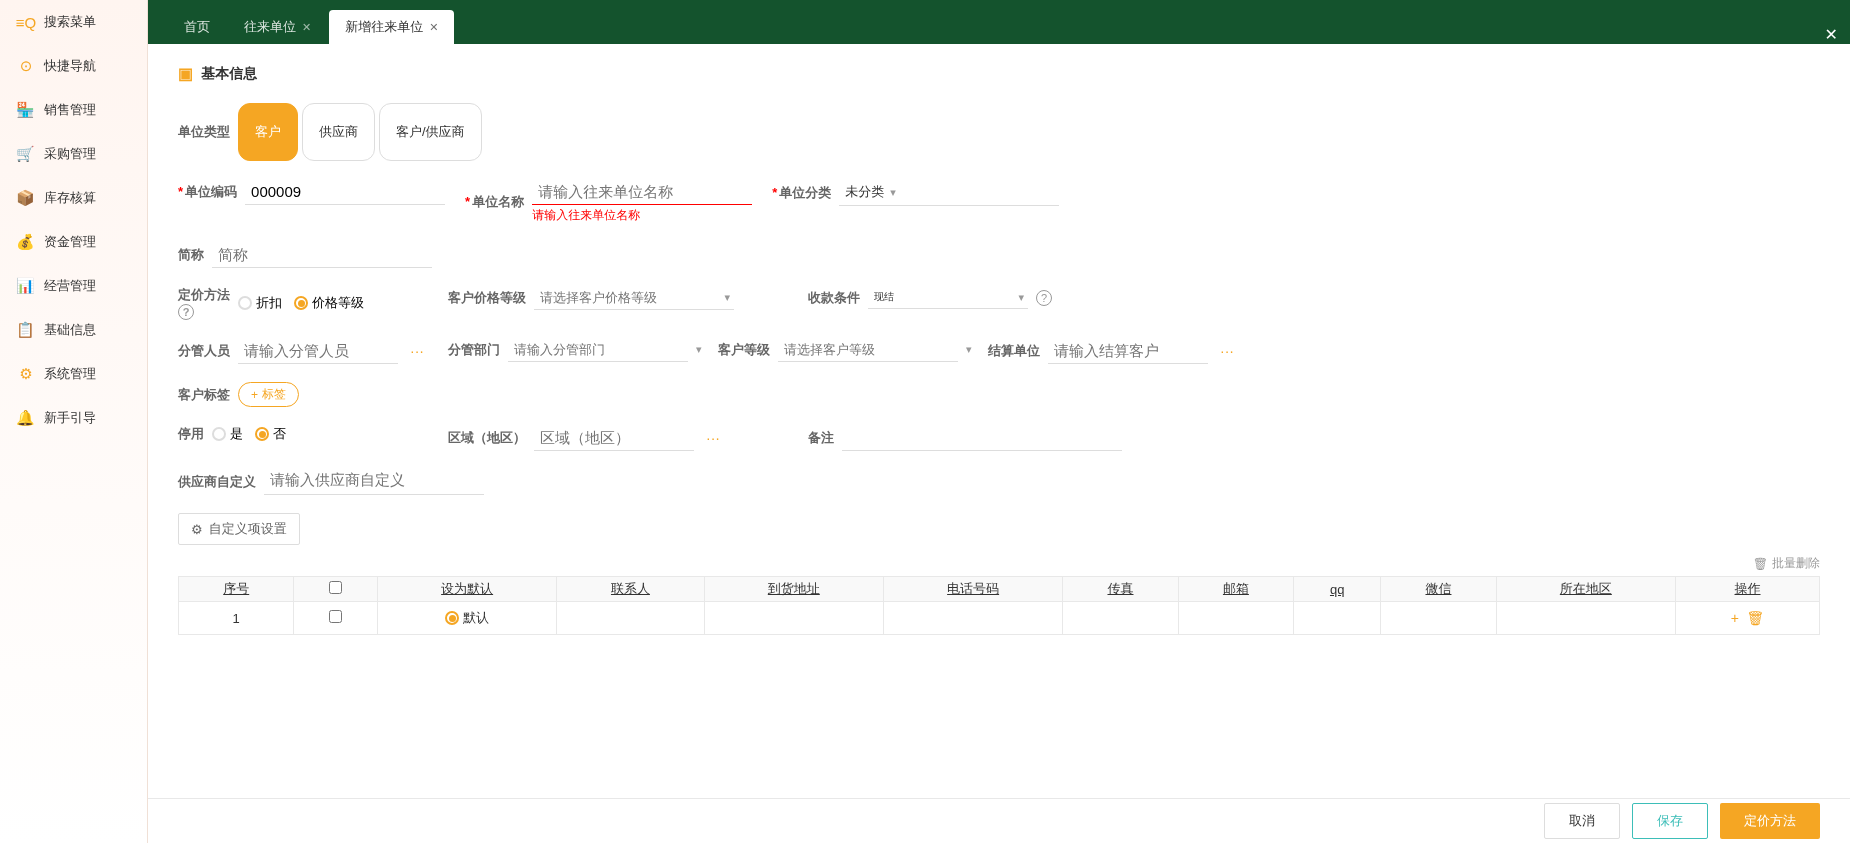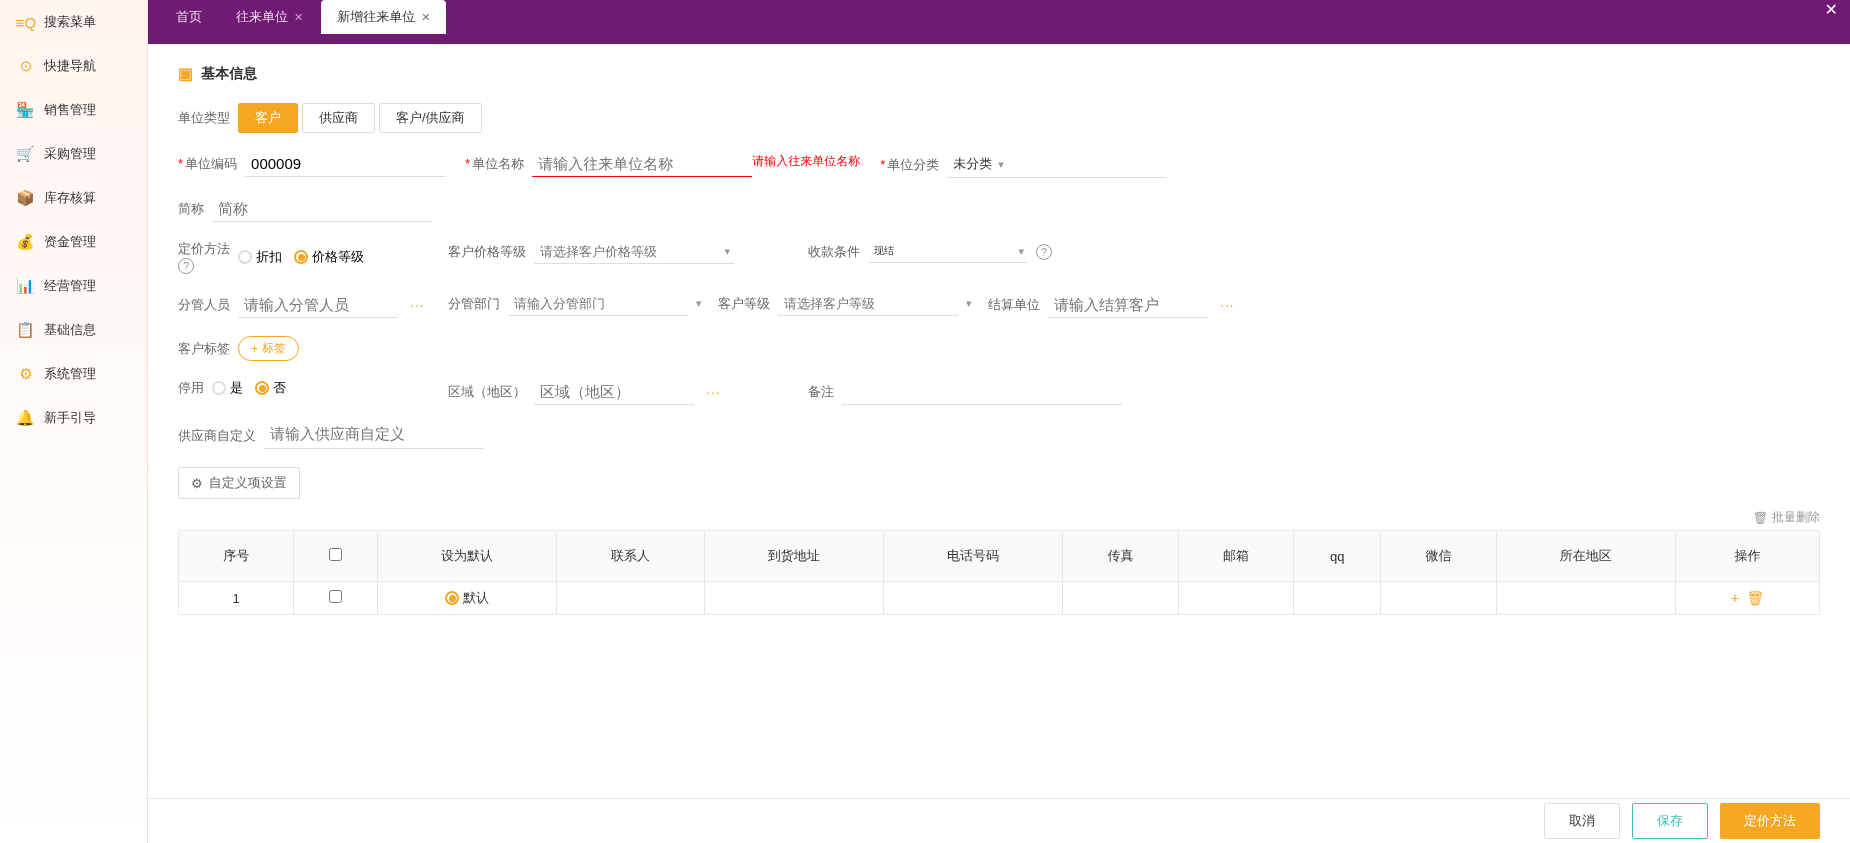--- a/index.html
+++ b/index.html
@@ -37,25 +37,25 @@
     
     .main {
       flex: 1;
       display: flex;
       flex-direction: column;
       overflow: hidden;
     }
 
     
     .tabbar {
-      background: #701a75;
-      display: flex;
-      align-items: flex-start;
+      background: #14532d;
+      display: flex;
+      align-items: flex-end;
       height: 44px;
-      padding-left: 12px;
+      padding-left: 20px;
       flex-shrink: 0;
     }
     .tab {
       padding: 8px 16px;
       cursor: pointer;
       color: rgba(255,255,255,0.85);
       font-size: 13px;
       display: flex;
       align-items: center;
       gap: 6px;
@@ -116,20 +116,21 @@
       align-items: center;
       gap: 8px;
       min-width: 250px;
     }
     .form-field.wide { min-width: 340px; }
     .form-label {
       color: #666;
       white-space: nowrap;
       font-size: 13px;
       min-width: fit-content;
+      font-weight: bold;
     }
     .required-star {
       color: red;
       margin-right: 2px;
     }
     .form-input {
       border: none;
       border-bottom: 1px solid #ddd;
       outline: none;
       padding: 4px 6px;
@@ -138,21 +139,21 @@
       background: transparent;
     }
     .form-input.error-border { border-bottom-color: red; }
     .error-text {
       color: red;
       font-size: 12px;
       margin-top: 2px;
     }
     .form-input-wrap {
       display: flex;
-      flex-direction: row;
+      flex-direction: column;
     }
     .select-wrapper {
       display: flex;
       align-items: center;
       border-bottom: 1px solid #ddd;
       width: 200px;
     }
     .select-wrapper input {
       border: none;
       outline: none;
@@ -173,26 +174,26 @@
       font-size: 14px;
       padding: 0 4px;
     }
 
     
     .unit-type-group {
       display: flex;
       gap: 4px;
     }
     .unit-btn {
-      padding: 5px 16px;
+      padding: 19px 16px;
       border: 1px solid #ddd;
       background: white;
       cursor: pointer;
       font-size: 13px;
-      border-radius: 2px;
+      border-radius: 12px;
       color: #333;
     }
     .unit-btn.active {
       background: #f5a623;
       border-color: #f5a623;
       color: white;
     }
 
     
     .radio-group {
@@ -273,25 +274,26 @@
     }
     table {
       width: 100%;
       border-collapse: collapse;
       font-size: 13px;
     }
     thead tr {
       background: #f9f9f9;
     }
     th {
-      padding: 16px 10px;
+      padding: 3px 10px;
       border: 1px solid #e8e8e8;
       text-align: center;
       font-weight: normal;
       color: #333;
+      text-decoration: underline;
     }
     td {
       padding: 6px 10px;
       border: 1px solid #e8e8e8;
       text-align: center;
       color: #333;
     }
     .table-btn {
       background: none;
       border: none;

